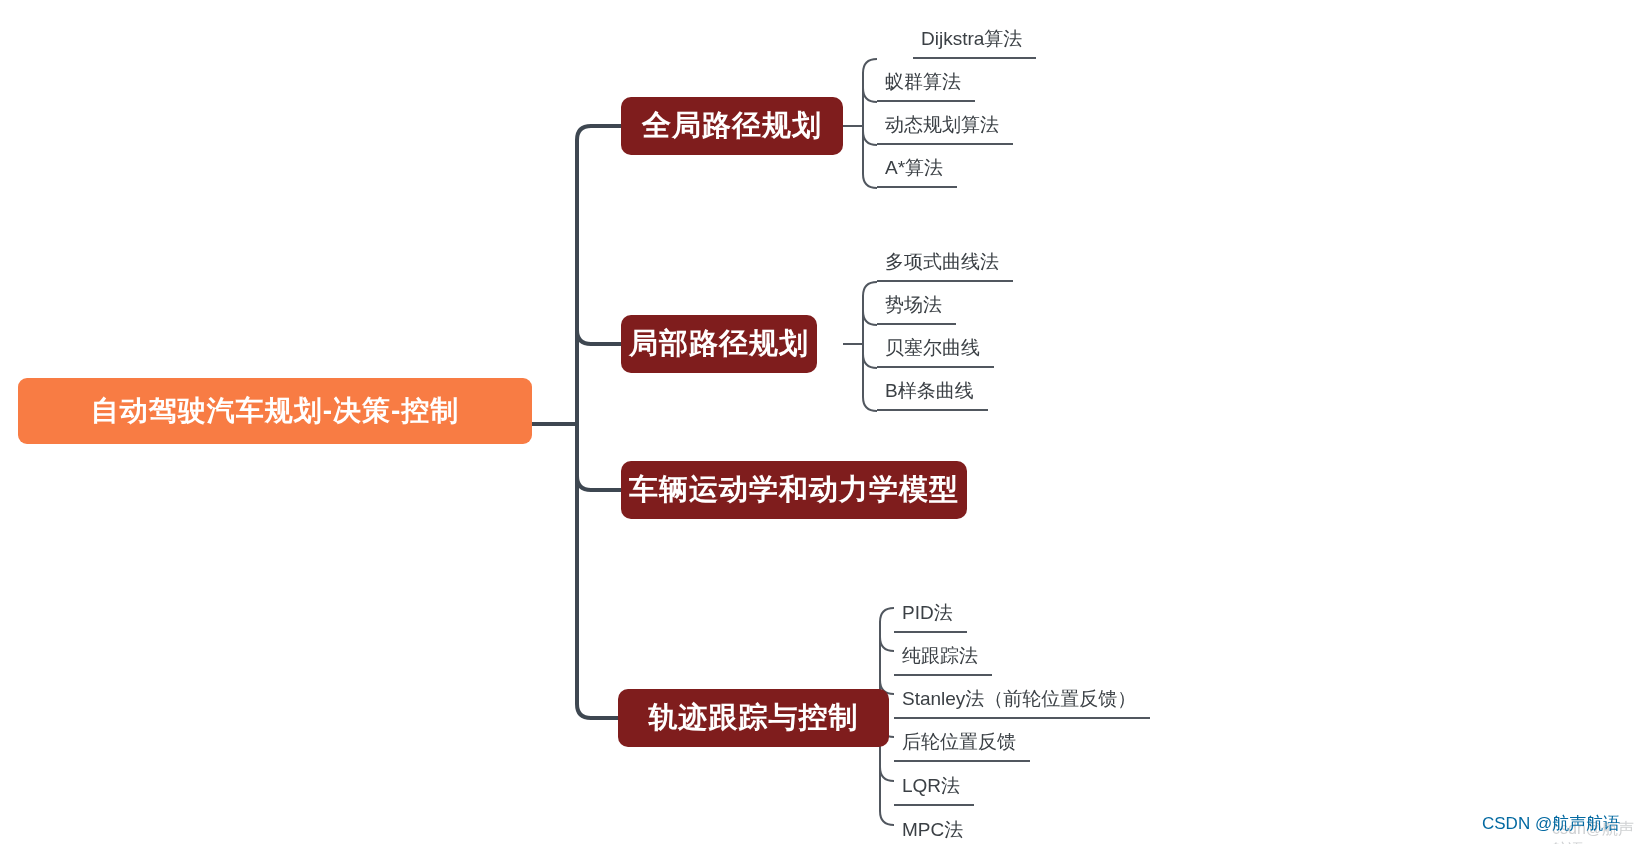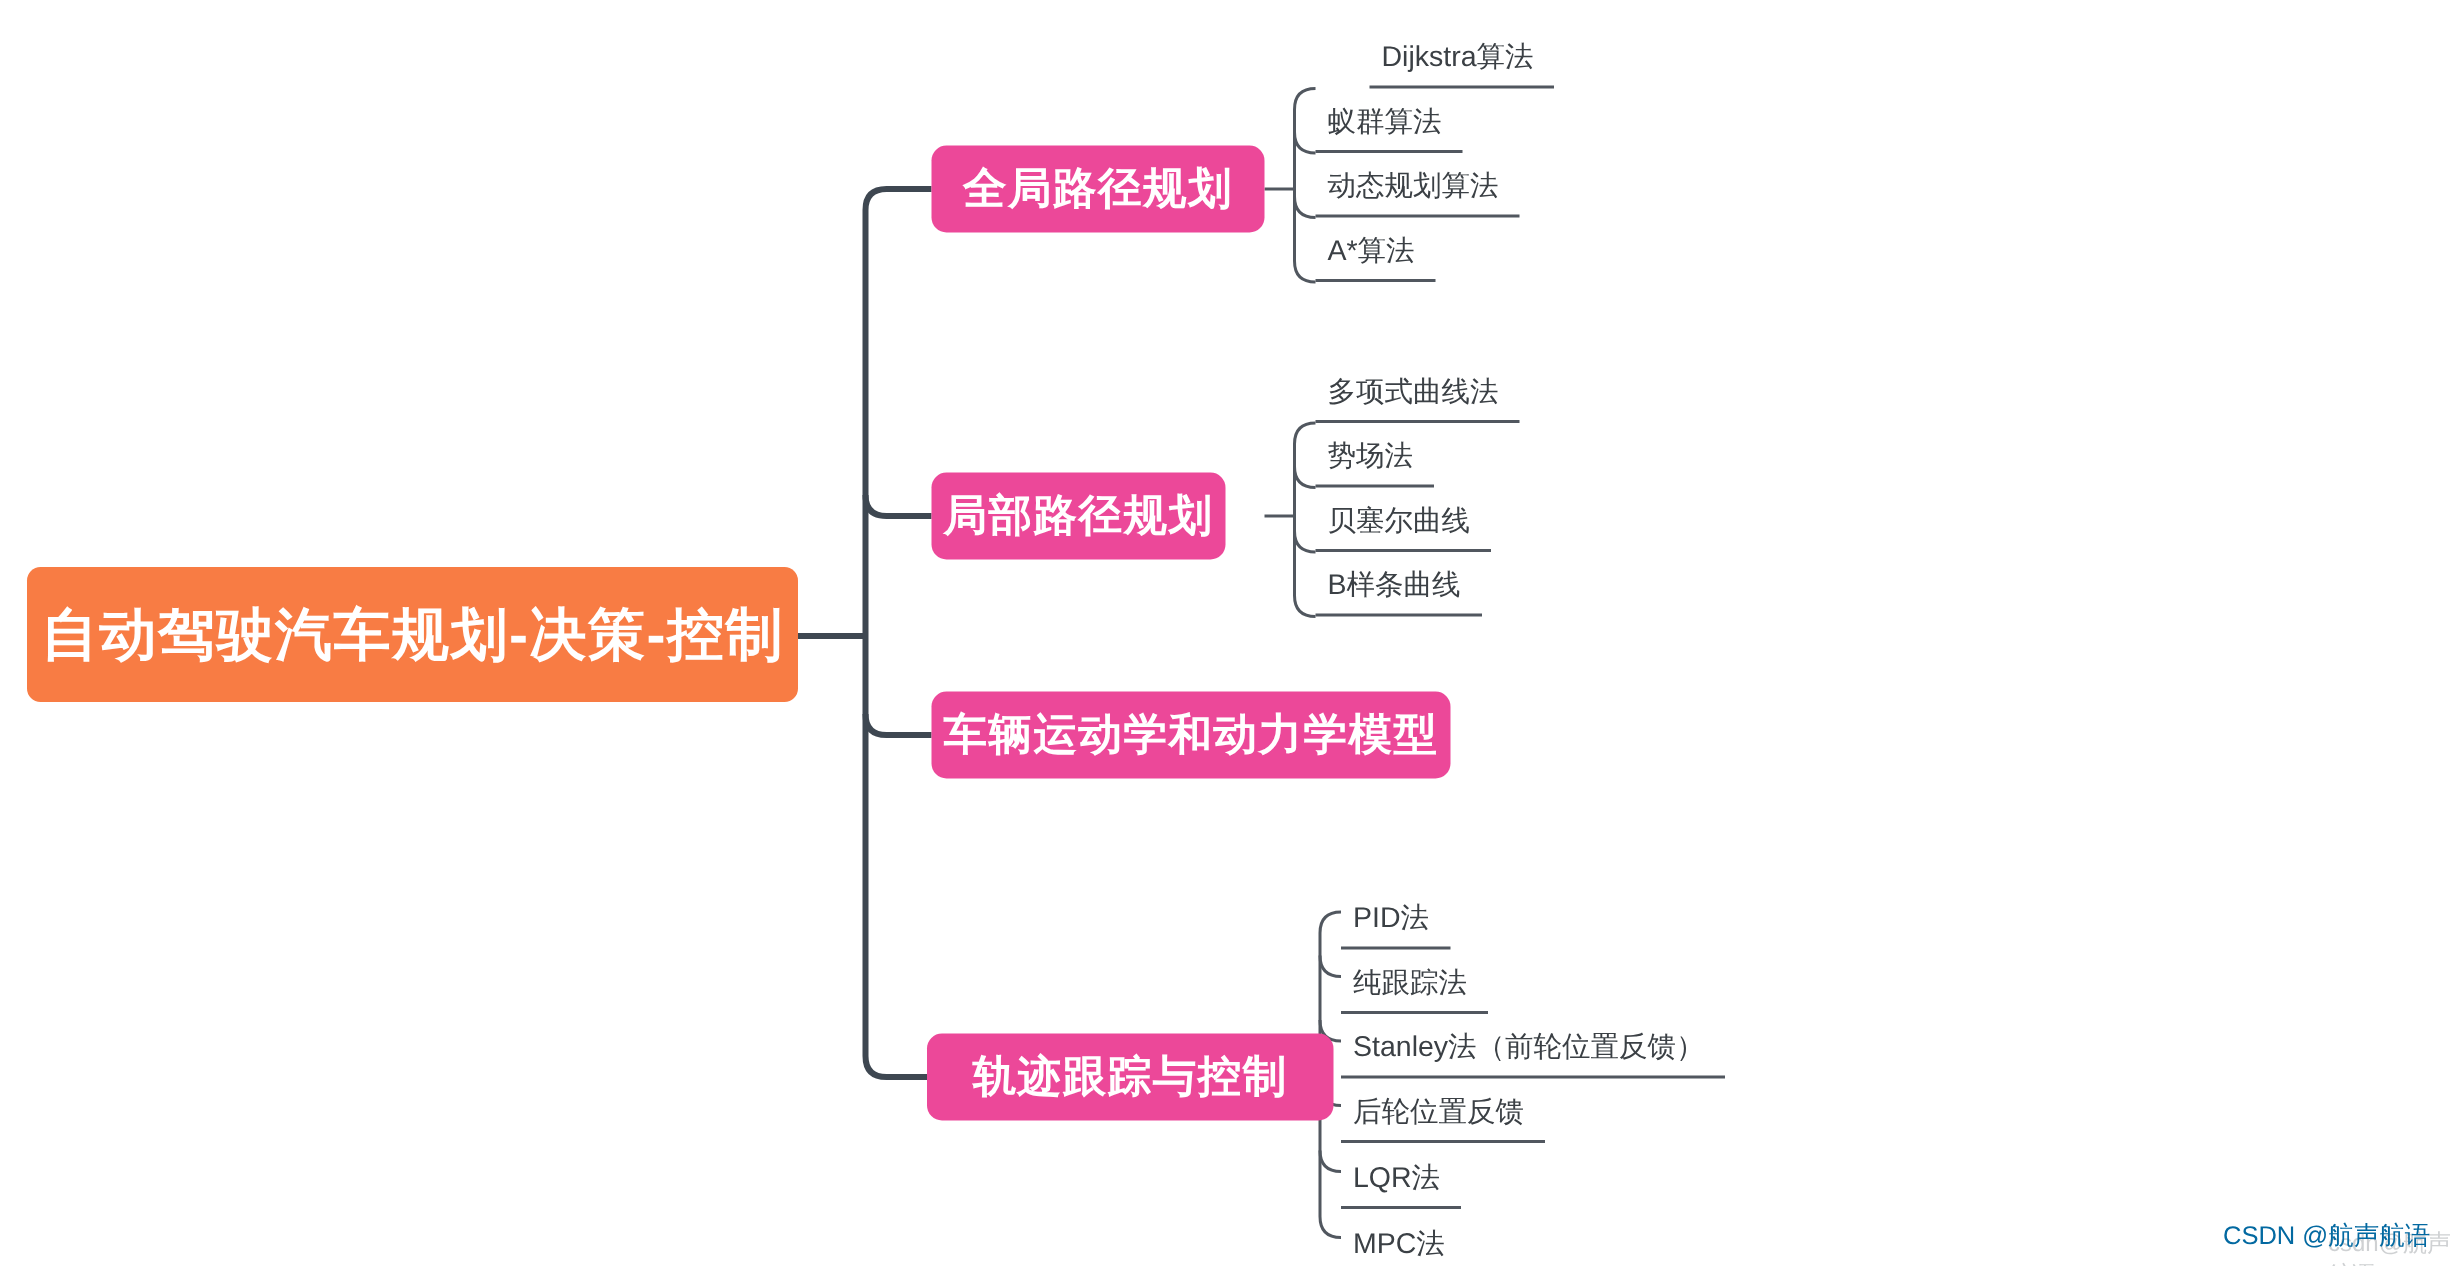--- a/index.html
+++ b/index.html
@@ -3,23 +3,23 @@
 <meta charset="utf-8">
 <style>
   html,body{margin:0;padding:0;background:#ffffff;}
   body{width:1638px;height:844px;position:relative;overflow:hidden;
        font-family:"Liberation Sans","DejaVu Sans",sans-serif;}
   .canvas{position:absolute;inset:0;width:1638px;height:844px;}
   svg.wires{position:absolute;left:0;top:0;width:1638px;height:844px;pointer-events:none;}
 
   .node{position:absolute;display:flex;align-items:center;justify-content:center;
         box-sizing:border-box;white-space:nowrap;cursor:pointer;}
-  .root-node{left:18px;top:378px;width:514px;height:90px;background:#F87C44;
-        border-radius:9px;color:#ffffff;font-size:38px;font-weight:bold;letter-spacing:1px;}
-  .branch-node{background:#ec4899;border-radius:10px;color:#ffffff;
+  .root-node{left:18px;top:378px;width:514px;height:66px;background:#F87C44;
+        border-radius:9px;color:#ffffff;font-size:28px;font-weight:bold;letter-spacing:1px;}
+  .branch-node{background:#7f1d1d;border-radius:10px;color:#ffffff;
         font-size:29px;font-weight:bold;letter-spacing:1px;}
   #branch-0{left:621px;top:97px;width:222px;height:58px;}
   #branch-1{left:621px;top:315px;width:196px;height:58px;}
   #branch-2{left:621px;top:461px;width:346px;height:58px;}
   #branch-3{left:618px;top:689px;width:271px;height:58px;}
 
   .leaf{position:absolute;white-space:nowrap;font-size:19px;color:#3B4045;
         line-height:26px;padding:0 14px 5px 8px;border-bottom:2px solid #51575F;
         cursor:pointer;}
   

